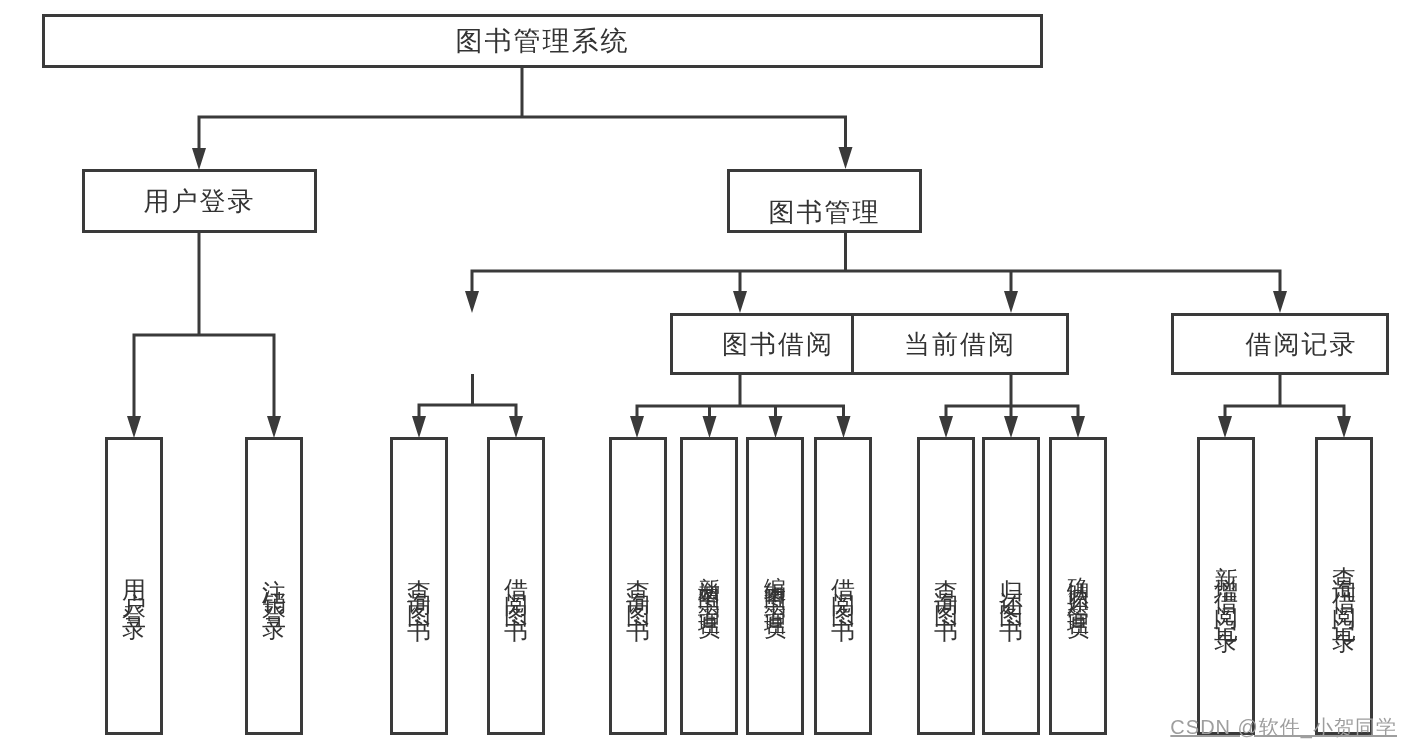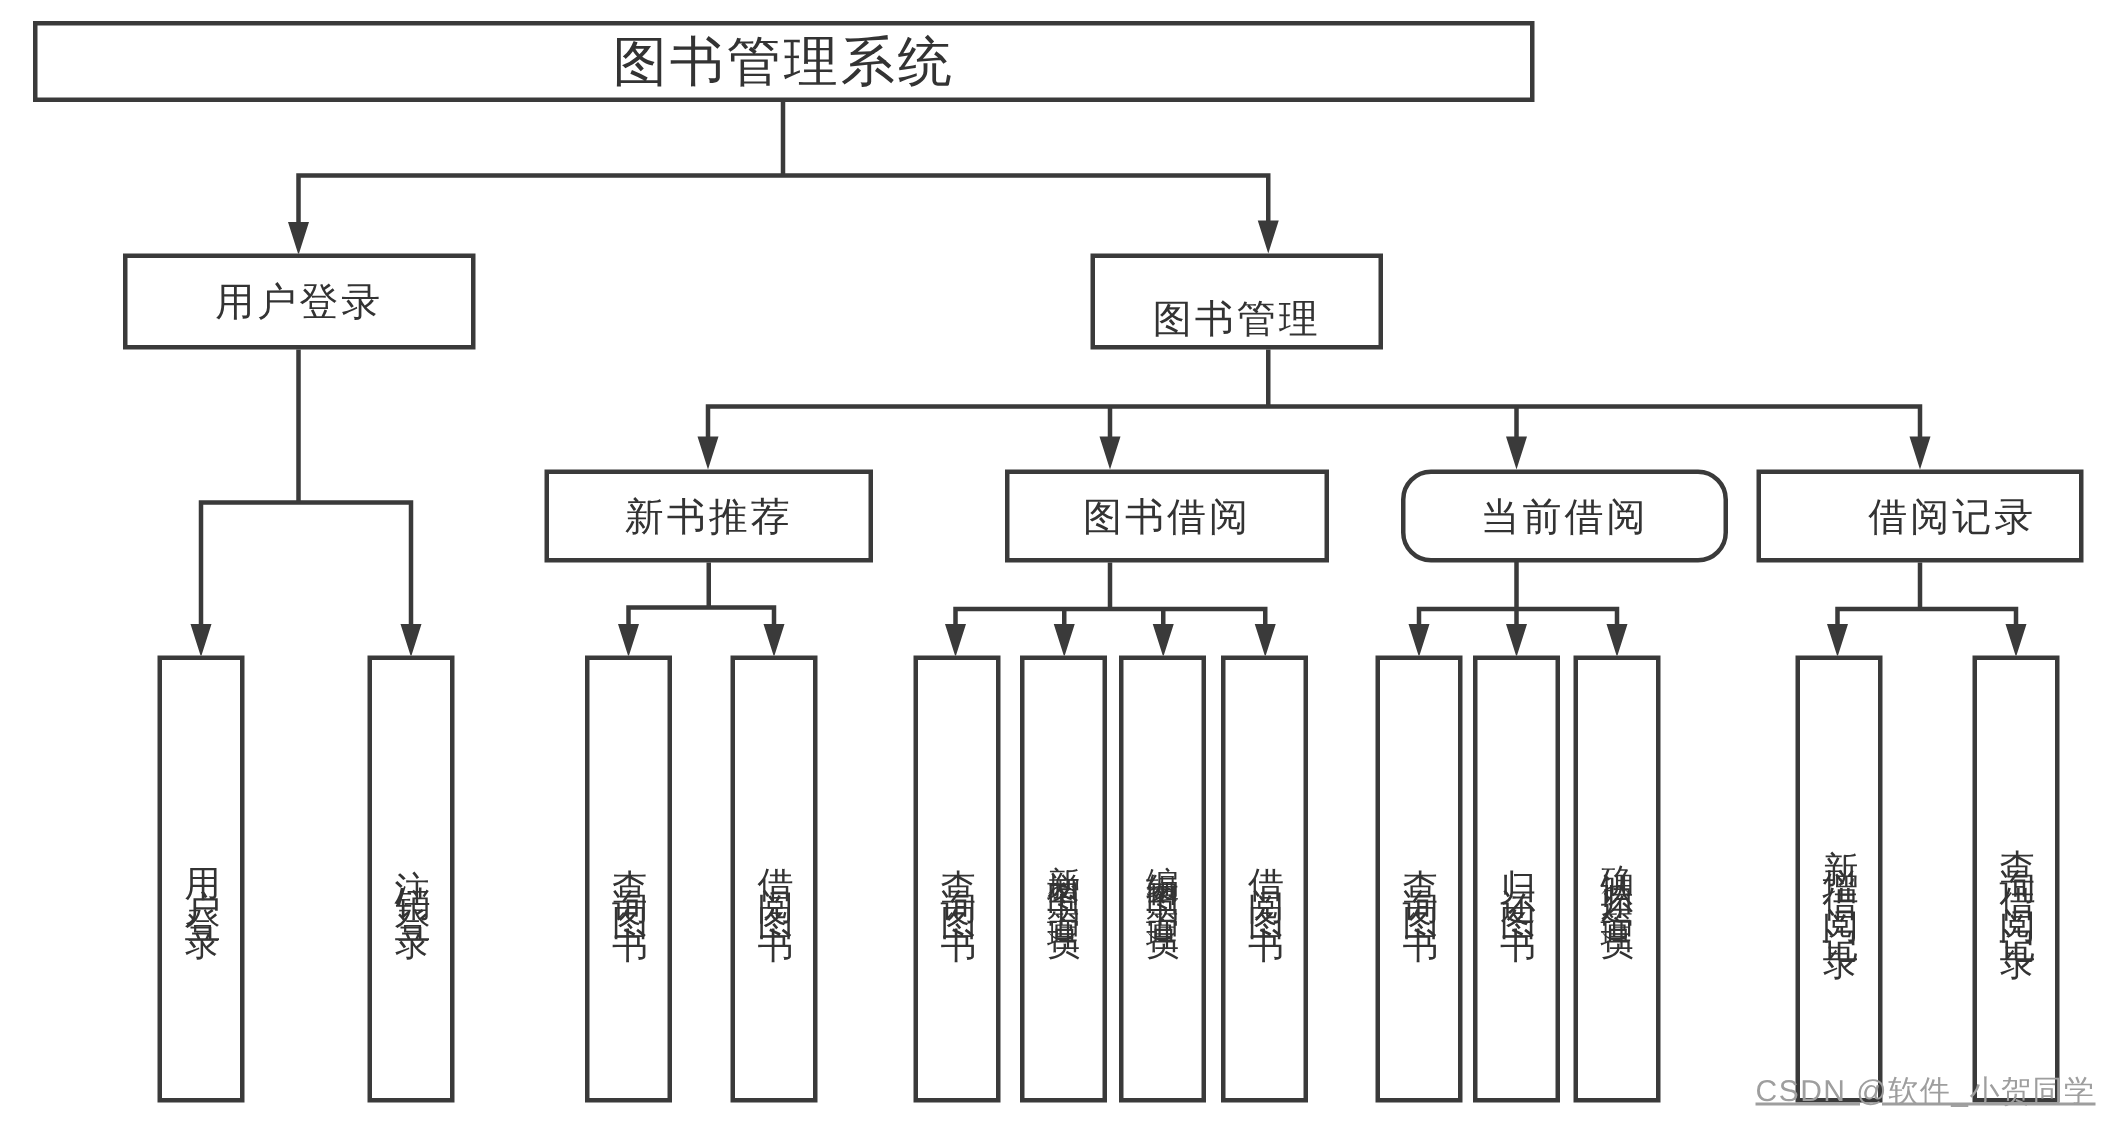--- a/index.html
+++ b/index.html
@@ -24,21 +24,21 @@
     border: 3px solid #3a3a3a;
     background: #ffffff;
     display: flex;
     align-items: center;
     justify-content: center;
     font-size: 26px;
     letter-spacing: 2px;
     color: #333333;
     z-index: 2;
   }
-  .root-box { font-size: 36px; }
+  .root-box { font-size: 27px; margin-left: 20px; }
   .leaf {
     position: absolute;
     box-sizing: border-box;
     top: 437px;
     width: 58px;
     height: 298px;
     border: 3px solid #3a3a3a;
     background: #ffffff;
     display: flex;
     align-items: center;
@@ -133,27 +133,24 @@
     <span>图书管理系统</span>
   </div>
 
   <div class="hbox" style="left:82px; top:169px; width:235px; height:64px;">
     <span>用户登录</span>
   </div>
   <div class="hbox" style="left:727px; top:169px; width:195px; height:64px;align-items:flex-end;">
     <span>图书管理</span>
   </div>
 
-  <div class="hbox" style="left:363px; top:313px; width:219px; height:62px;">
-    <span>新书推荐</span>
-  </div>
   <div class="hbox" style="left:632px; top:313px; width:216px; height:62px;margin-left:38px;">
     <span>图书借阅</span>
   </div>
-  <div class="hbox" style="left:934px; top:313px; width:218px; height:62px;border-radius:20px;">
+  <div class="hbox" style="left:851px; top:313px; width:218px; height:62px;">
     <span>当前借阅</span>
   </div>
   <div class="hbox" style="left:1171px; top:313px; width:218px; height:62px;padding-left:43px;">
     <span>借阅记录</span>
   </div>
 
   <div class="leaf" style="left:105px;">
     <span>用户登录</span>
   </div>
   <div class="leaf" style="left:245px;">

